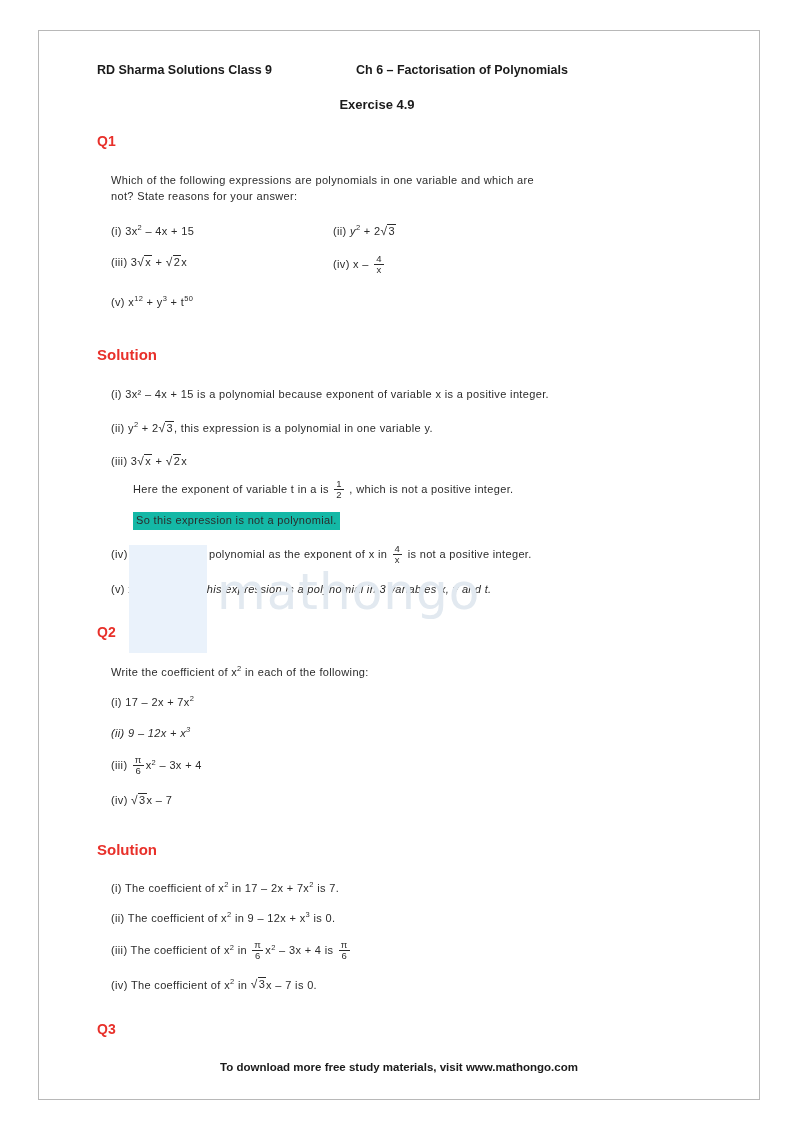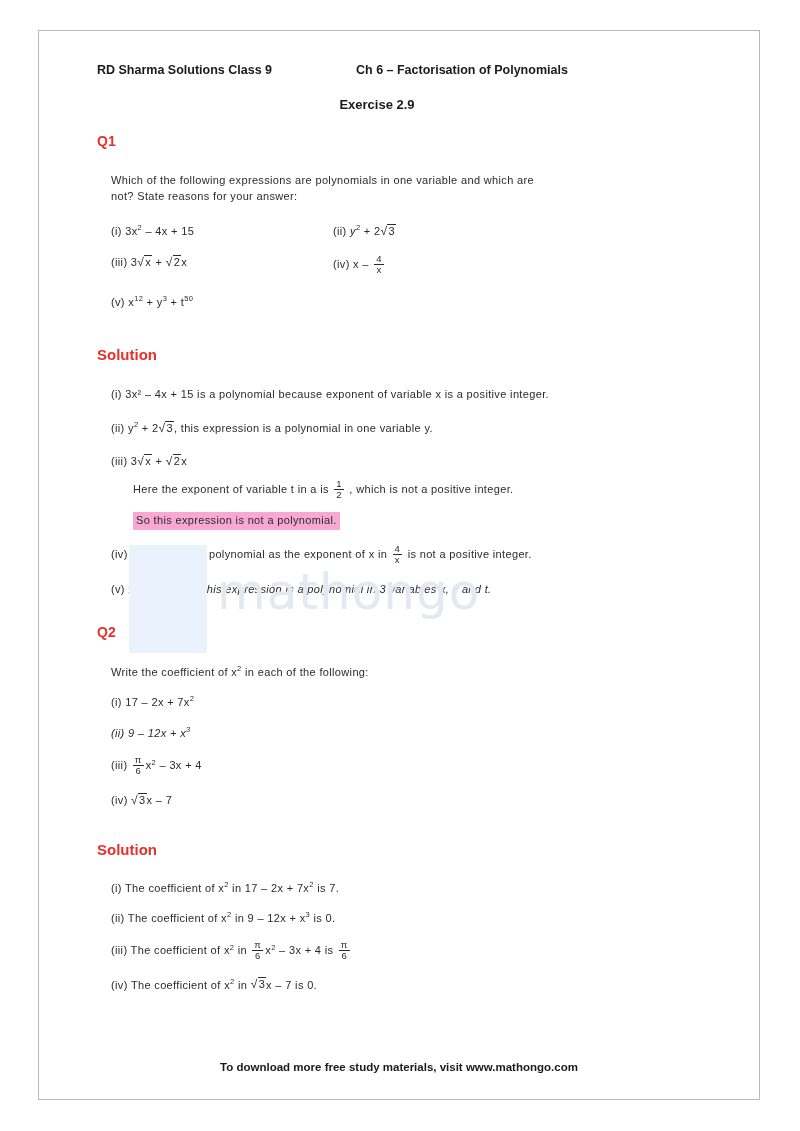--- a/index.html
+++ b/index.html
@@ -134,34 +134,34 @@
   }
   .wm-text {
     position: absolute;
     left: 88px;
     top: 24px;
     font-size: 50px;
     color: #e2e9f0;
     letter-spacing: 1px;
     font-family: "DejaVu Sans", sans-serif;
   }
-  .hl { background: #f9a8d4; }
+  .hl { background: #14b8a6; }
 </style>
 </head>
 <body>
 
 <div class="page">
   <div class="inner">
 
     <div class="header-row">
       <div class="header-left">RD Sharma Solutions Class 9</div>
       <div class="header-right">Ch 6 – Factorisation of Polynomials</div>
     </div>
 
-    <div class="exercise-title">Exercise 2.9</div>
+    <div class="exercise-title">Exercise 4.9</div>
 
     <div class="qlabel">Q1</div>
 
     <div class="body-txt blk" style="margin-top:24px;">
       <div>Which of the following expressions are polynomials in one variable and which are</div>
       <div>not? State reasons for your answer:</div>
     </div>
 
     <div class="body-txt blk two-col ln" style="margin-top:18px;">
       <div>
@@ -304,20 +304,21 @@
         <span class="den">6</span>
       </span>
     </div>
 
     <div class="body-txt blk ln" style="margin-top:15px;">
       <span>(iv) The coefficient of x</span><sup>2</sup>
       <span>in</span>
       <span class="rad"><span>3</span></span><span>x – 7 is 0.</span>
     </div>
 
+    <div class="qlabel" style="margin-top:28px;">Q3</div>
 
   </div>
 
   <div class="watermark">
     <div class="wm-box"></div>
     <div class="wm-text">mathongo</div>
   </div>
 
   <div class="footer">To download more free study materials, visit www.mathongo.com</div>
 </div>

